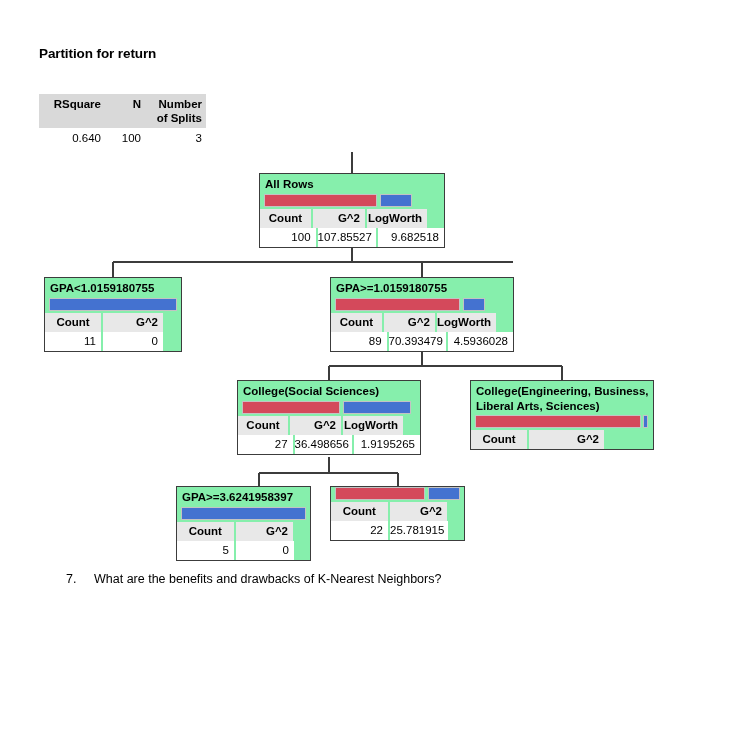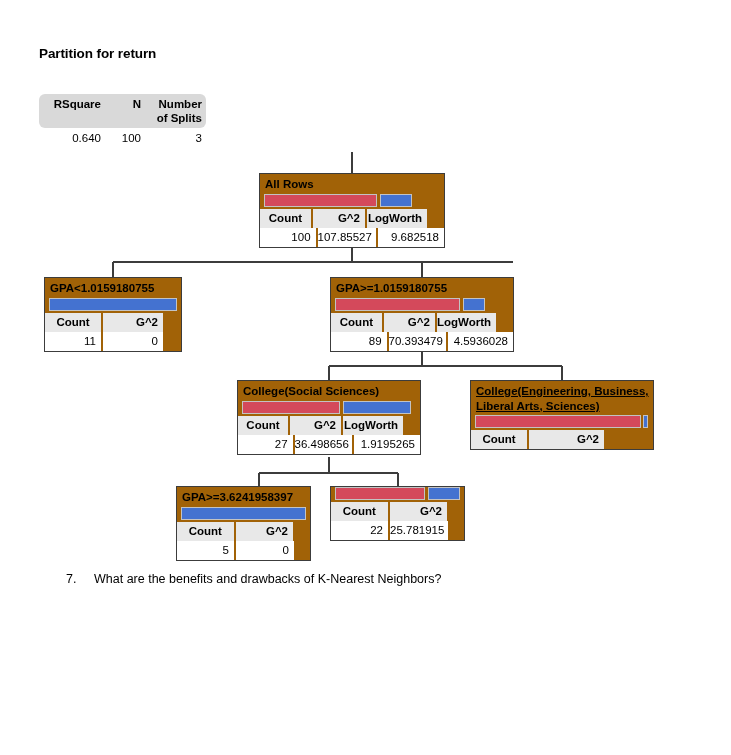--- a/index.html
+++ b/index.html
@@ -31,21 +31,20 @@
     position: absolute;
     left: 39px;
     top: 94px;
     width: 167px;
     font-size: 11.5px;
   }
   #summary-table .sum-head {
     background: #d9d9d9;
     display: flex;
     font-weight: bold;
-    border-radius: 6px;
   }
   #summary-table .sum-head .c {
     padding: 3px 4px 3px 0;
     box-sizing: border-box;
     text-align: right;
     line-height: 14px;
   }
   #summary-table .sum-head .c-rsquare { width: 66px; }
   #summary-table .sum-head .c-n { width: 40px; }
   #summary-table .sum-head .c-splits { width: 61px; }
@@ -78,31 +77,31 @@
     width: 731px;
     height: 570px;
     pointer-events: none;
   }
 
   
   .node {
     position: absolute;
     box-sizing: border-box;
     border: 1.4px solid #3c3c3c;
-    background: #a16207;
+    background: #86efac;
     font-size: 11.5px;
   }
   .node-title {
     font-weight: bold;
     font-size: 11.5px;
     padding: 3px 4px 2px 5px;
     line-height: 14.5px;
     white-space: nowrap;
   }
-  .node-title.wrap { white-space: normal; text-decoration: underline; }
+  .node-title.wrap { white-space: normal; }
 
   
   .bar-wrap {
     height: 13px;
     margin: 0 4px 2px 4px;
     display: flex;
     align-items: stretch;
   }
   .bar-seg {
     height: 13px;

